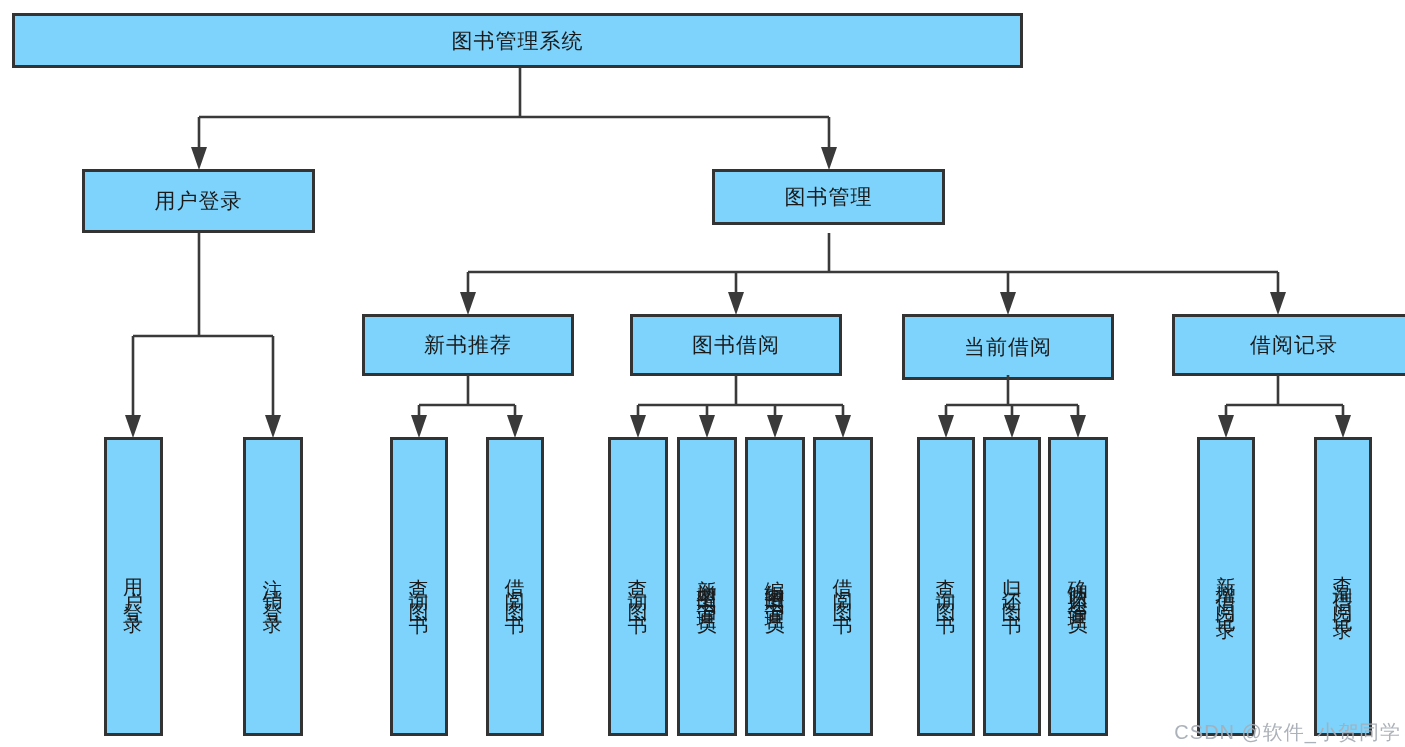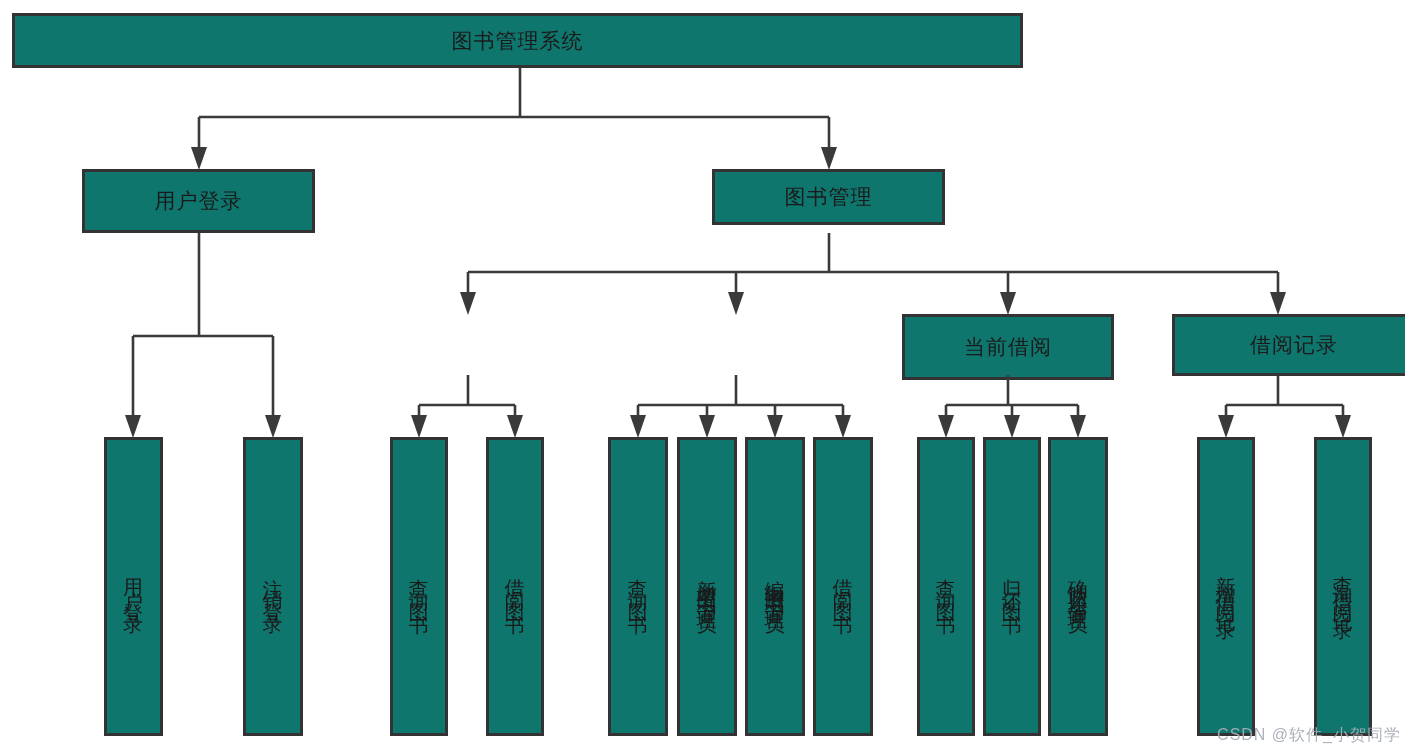--- a/index.html
+++ b/index.html
@@ -1,53 +1,59 @@
 <!DOCTYPE html>
 <html><head>
 <meta charset="utf-8">
 <style>
   html,body{margin:0;padding:0;background:#fff;}
   .canvas{
     position:relative;width:1405px;height:747px;background:#ffffff;overflow:hidden;
     font-family:"Liberation Sans","DejaVu Sans",sans-serif;color:#1a1a1a;
   }
   .box{
-    position:absolute;box-sizing:border-box;border:3px solid #333333;background:#0f766e;
+    position:absolute;box-sizing:border-box;border:3px solid #333333;background:#7dd3fc;
     display:flex;align-items:center;justify-content:center;z-index:1;
   }
   .box.h span{font-size:21px;letter-spacing:1px;white-space:nowrap;}
   .box.v span{
     writing-mode:vertical-rl;text-orientation:mixed;
     font-size:20px;line-height:1;white-space:nowrap;
   }
   .box.v.sp-s span{letter-spacing:12px;}
   .box.v.sp-m span{letter-spacing:9px;}
   .box.v.sp-l span{letter-spacing:5px;}
   svg.connectors{position:absolute;left:0;top:0;z-index:2;pointer-events:none;}
   .watermark{
     position:absolute;right:4px;bottom:1px;z-index:3;
-    font-size:16px;letter-spacing:1px;color:rgba(168,174,182,0.95);white-space:nowrap;
+    font-size:20px;letter-spacing:1px;color:rgba(168,174,182,0.95);white-space:nowrap;
   }
 </style>
 </head>
 <body>
 
 <div class="canvas">
 
   <div class="box h" style="left:12px;top:13px;width:1011px;height:55px">
     <span>图书管理系统</span>
   </div>
 
   <div class="box h" style="left:82px;top:169px;width:233px;height:64px">
     <span>用户登录</span>
   </div>
   <div class="box h" style="left:712px;top:169px;width:233px;height:56px">
     <span>图书管理</span>
   </div>
 
+  <div class="box h" style="left:362px;top:314px;width:212px;height:62px">
+    <span>新书推荐</span>
+  </div>
+  <div class="box h" style="left:630px;top:314px;width:212px;height:62px">
+    <span>图书借阅</span>
+  </div>
   <div class="box h" style="left:902px;top:314px;width:212px;height:66px">
     <span>当前借阅</span>
   </div>
   <div class="box h" style="left:1172px;top:314px;width:244px;height:62px">
     <span>借阅记录</span>
   </div>
 
   <div class="box v sp-s" style="left:104px;top:437px;width:59px;height:299px">
     <span>用户登录</span>
   </div>

